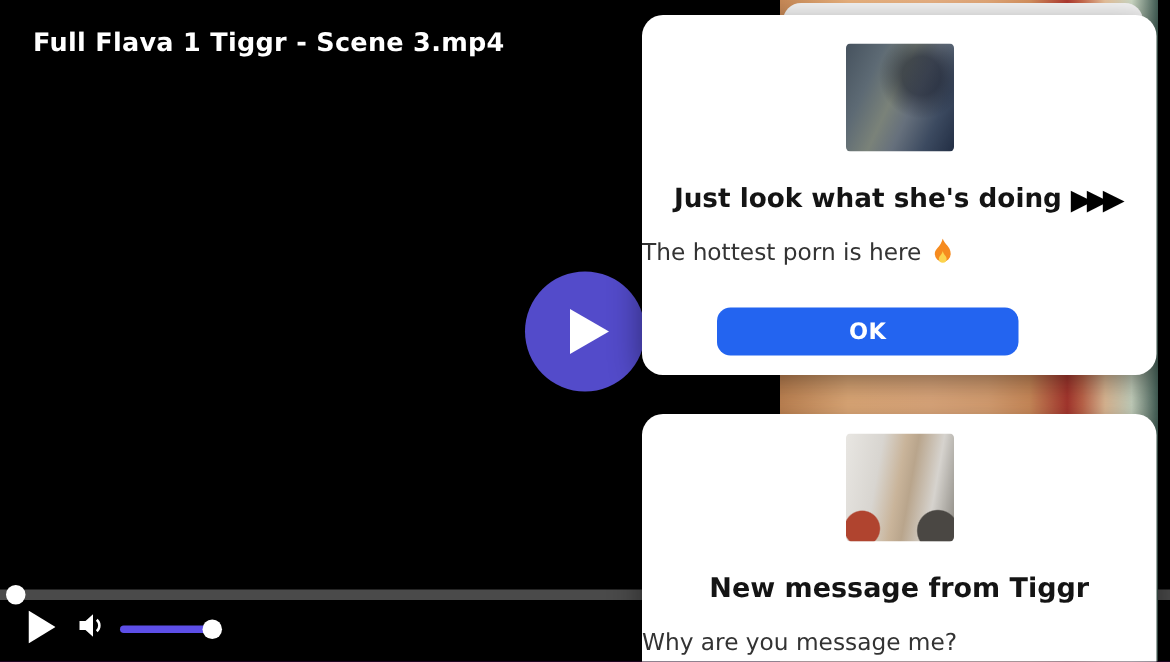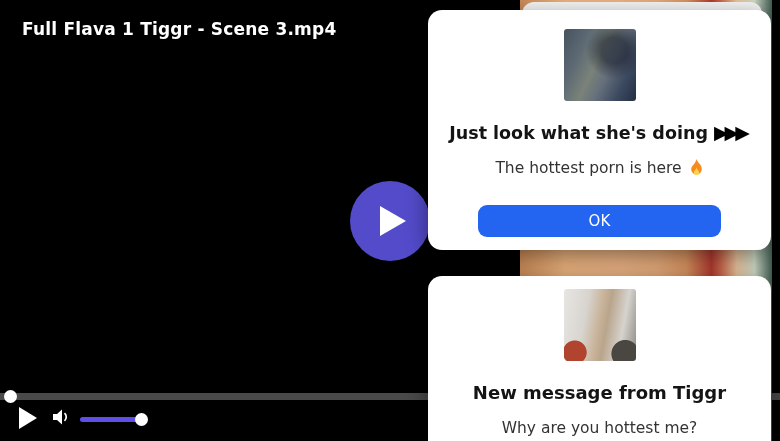--- a/index.html
+++ b/index.html
@@ -44,27 +44,27 @@
     background:
       radial-gradient(circle at 70% 30%, rgba(20,25,40,.55) 0 18%, transparent 40%),
       linear-gradient(115deg,#46525e 0%,#5d6a74 25%,#7a8279 45%,#66707c 60%,#3c4a60 80%,#222e44 100%);}
   .thumb-msg{margin-top:13px;
     background:
       radial-gradient(circle at 15% 88%, #b0442f 0 13%, transparent 14%),
       radial-gradient(circle at 85% 90%, #4a4743 0 15%, transparent 16%),
       linear-gradient(100deg,#e8e6e2 0%,#d8d5d0 30%,#c9b49a 48%,#b9a58c 58%,#d6d3ce 78%,#8a8780 100%);}
 
   .p-title{margin-top:22px;font-size:17.5px;font-weight:700;color:#141414;
-           display:flex;align-items:flex-start;justify-content:center;gap:6px;}
+           display:flex;align-items:flex-end;justify-content:center;gap:6px;}
   .popup-msg .p-title{margin-top:21px;font-size:18px;}
   .tri{font-size:19px;letter-spacing:-4px;line-height:1;padding-right:4px;color:#000;}
   .p-sub,.p-body{margin-top:16px;font-size:15.5px;color:#333;
-           display:flex;align-items:center;justify-content:center;gap:7px;}
-  .ok-btn{position:absolute;left:50px;top:195px;width:243px;height:32px;border:none;
-          border-radius:9px;background:#2364f0;color:#fff;font-weight:400;font-size:15px;
+           display:flex;align-items:center;gap:7px;}
+  .ok-btn{position:absolute;left:50px;top:195px;width:201px;height:32px;border:none;
+          border-radius:9px;background:#2364f0;color:#fff;font-weight:700;font-size:15px;
           font-family:inherit;cursor:pointer;letter-spacing:.3px;}
 </style>
 </head>
 <body>
 
 <div class="stage">
 
   <div class="player">
     <div class="player-title">Full Flava 1 Tiggr - Scene 3.mp4</div>
 
@@ -113,16 +113,16 @@
         <path d="M7.5 0 C8.5 4 12.8 5.2 12.8 10.2 a5.3 5.3 0 0 1 -10.6 0 C2.2 6.8 6 6 7.5 0 Z" fill="#f68b1f"></path>
         <path d="M7.5 8.4 c.5 2.6 2.6 3.1 2.6 5.1 a2.6 2.6 0 0 1 -5.2 0 c0 -2 2.1 -2.5 2.6 -5.1 Z" fill="#fcd34d"></path>
       </svg>
     </div>
     <button class="ok-btn">OK</button>
   </div>
 
   <div class="popup popup-msg">
     <div class="thumb thumb-msg"></div>
     <div class="p-title">New message from Tiggr</div>
-    <div class="p-body">Why are you hottest me?</div>
+    <div class="p-body">Why are you message me?</div>
   </div>
 
 </div>
 
 </body></html>

